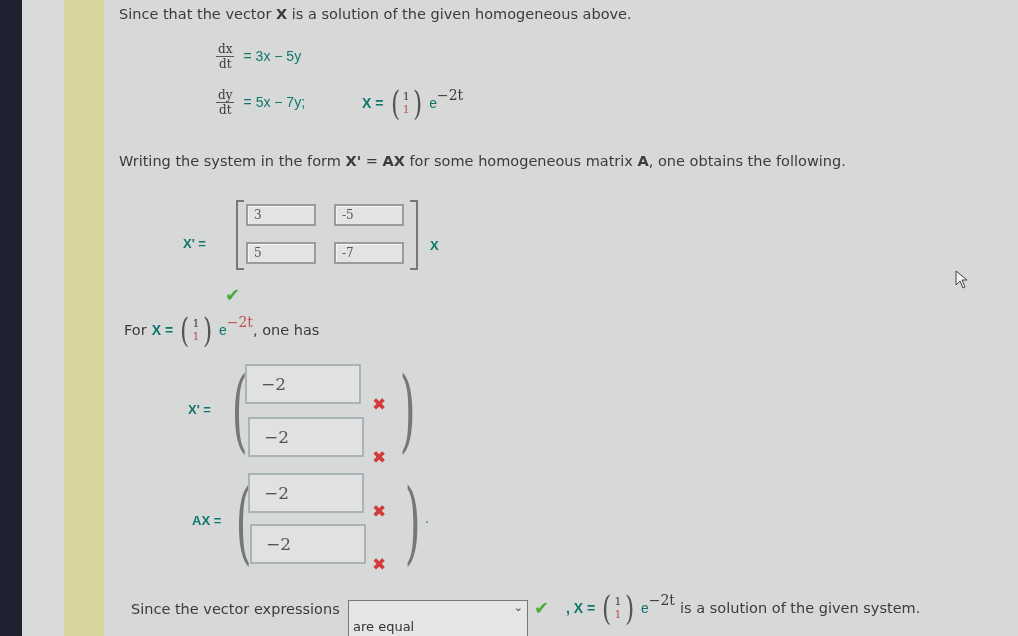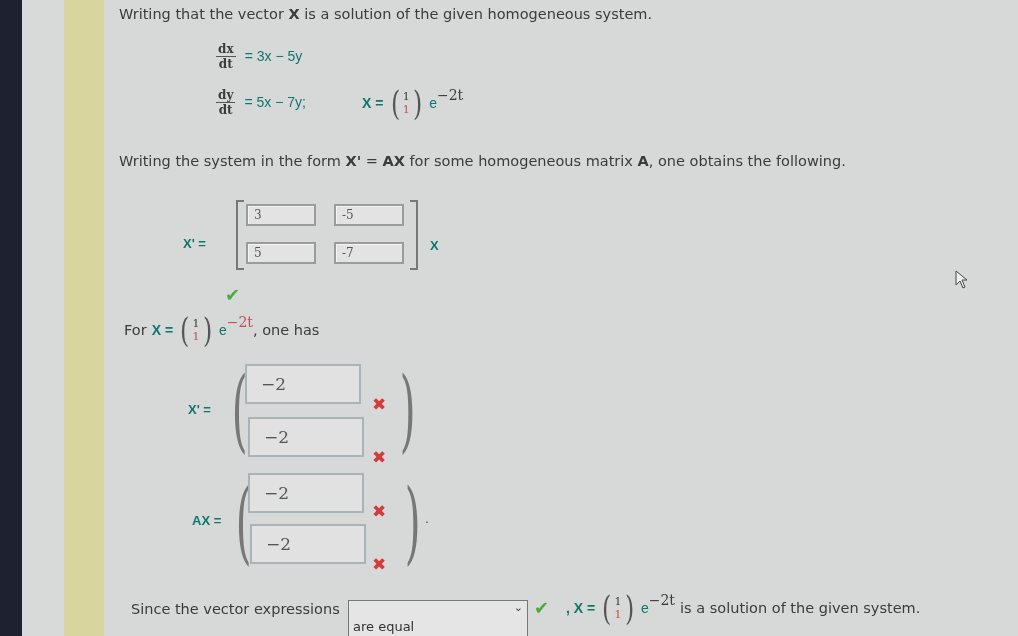--- a/index.html
+++ b/index.html
@@ -13,21 +13,21 @@
   .left-light { position: absolute; left: 22px; top: 0; width: 42px; height: 636px; background: #d8dad9; }
   .left-yellow { position: absolute; left: 64px; top: 0; width: 40px; height: 636px; background: #d9d59f; }
   .content { position: absolute; left: 104px; top: 0; width: 914px; height: 636px; background: #d7d9d8; }
 
   .abs { position: absolute; white-space: nowrap; }
   .txt { font-size: 14.5px; color: #3b3b3b; }
   .math { font-family: Liberation Sans, sans-serif; font-size: 14px; color: #0f766e; }
   .bold { font-weight: bold; }
   .red { color: #c0504d; }
 
-  .frac { display: inline-block; vertical-align: middle; text-align: center; font-family: "DejaVu Serif", serif; font-size: 12px; font-weight: bold; }
+  .frac { display: inline-block; vertical-align: middle; text-align: center; font-family: "DejaVu Serif", serif; font-size: 12px; }
   .frac .num { display: block; border-bottom: 1px solid #555; padding: 0 2px; line-height: 14px; }
   .frac .den { display: block; line-height: 14px; }
 
   .colvec { display: inline-flex; align-items: center; vertical-align: middle; }
   .paren { font-family: "DejaVu Serif", serif; font-size: 34px; color: #555; line-height: 34px; transform: scaleX(0.7); }
   .colvec .vals { display: flex; flex-direction: column; font-family: "DejaVu Serif", serif; font-size: 11px; line-height: 13px; text-align: center; padding: 0 1px; }
   .sup { font-size: 14px; vertical-align: 8px; font-family: "DejaVu Serif", serif; }
 
   .matrix-input {
     position: absolute; height: 22px; border: 2px solid #9b9b9b; background: #e2e3e2;
@@ -55,21 +55,21 @@
 </style>
 </head>
 <body>
 
 <div class="left-dark"></div>
 <div class="left-light"></div>
 <div class="left-yellow"></div>
 <div class="content"></div>
 
 <div class="abs txt" style="left:119px; top:6px;">
-  <span>Writing that the vector </span><span class="bold">X</span><span> is a solution of the given homogeneous system.</span>
+  <span>Since that the vector </span><span class="bold">X</span><span> is a solution of the given homogeneous above.</span>
 </div>
 
 <div class="abs" style="left:216px; top:42px;">
   <span class="frac"><span class="num">dx</span><span class="den">dt</span></span>
   <span class="math" style="margin-left:4px;">= 3x − 5y</span>
 </div>
 
 <div class="abs" style="left:216px; top:88px;">
   <span class="frac"><span class="num">dy</span><span class="den">dt</span></span>
   <span class="math" style="margin-left:4px;">= 5x − 7y;</span>

